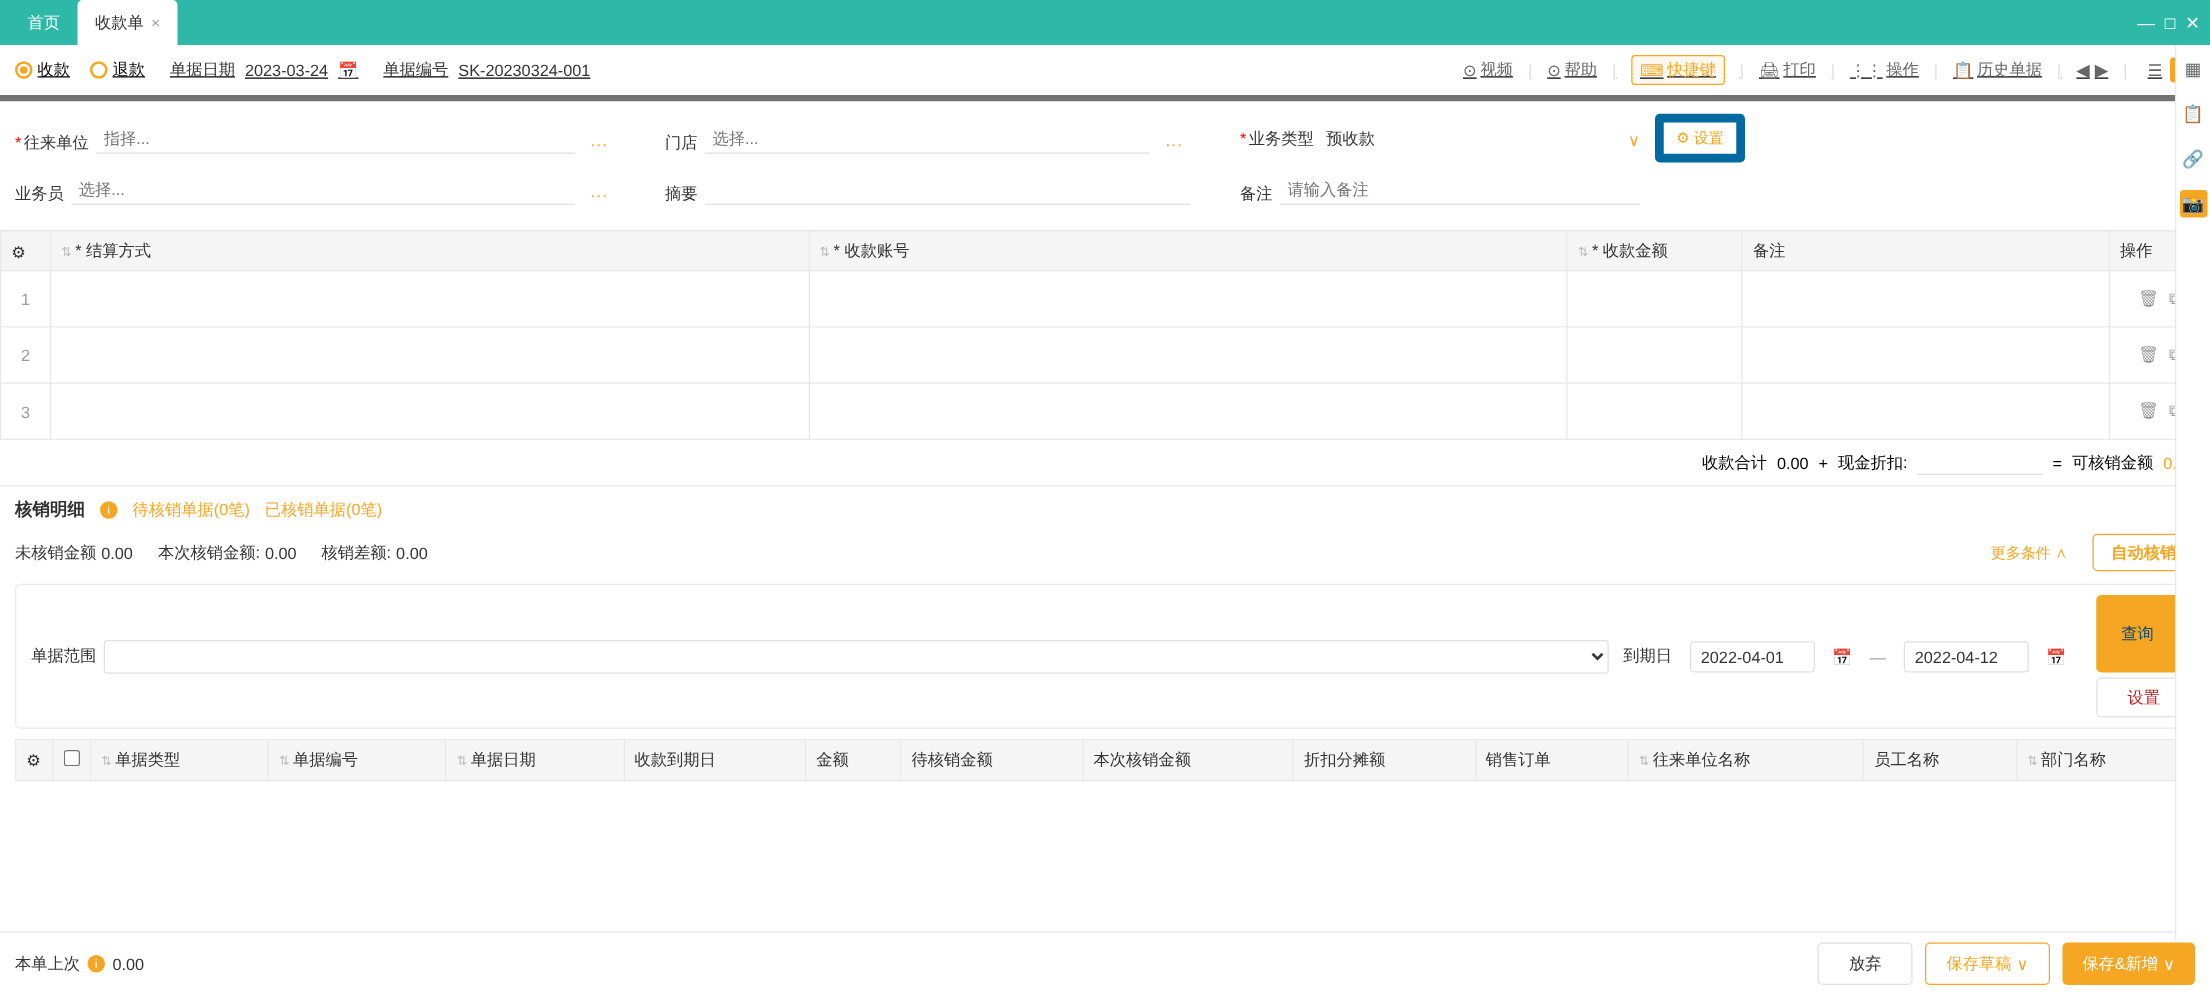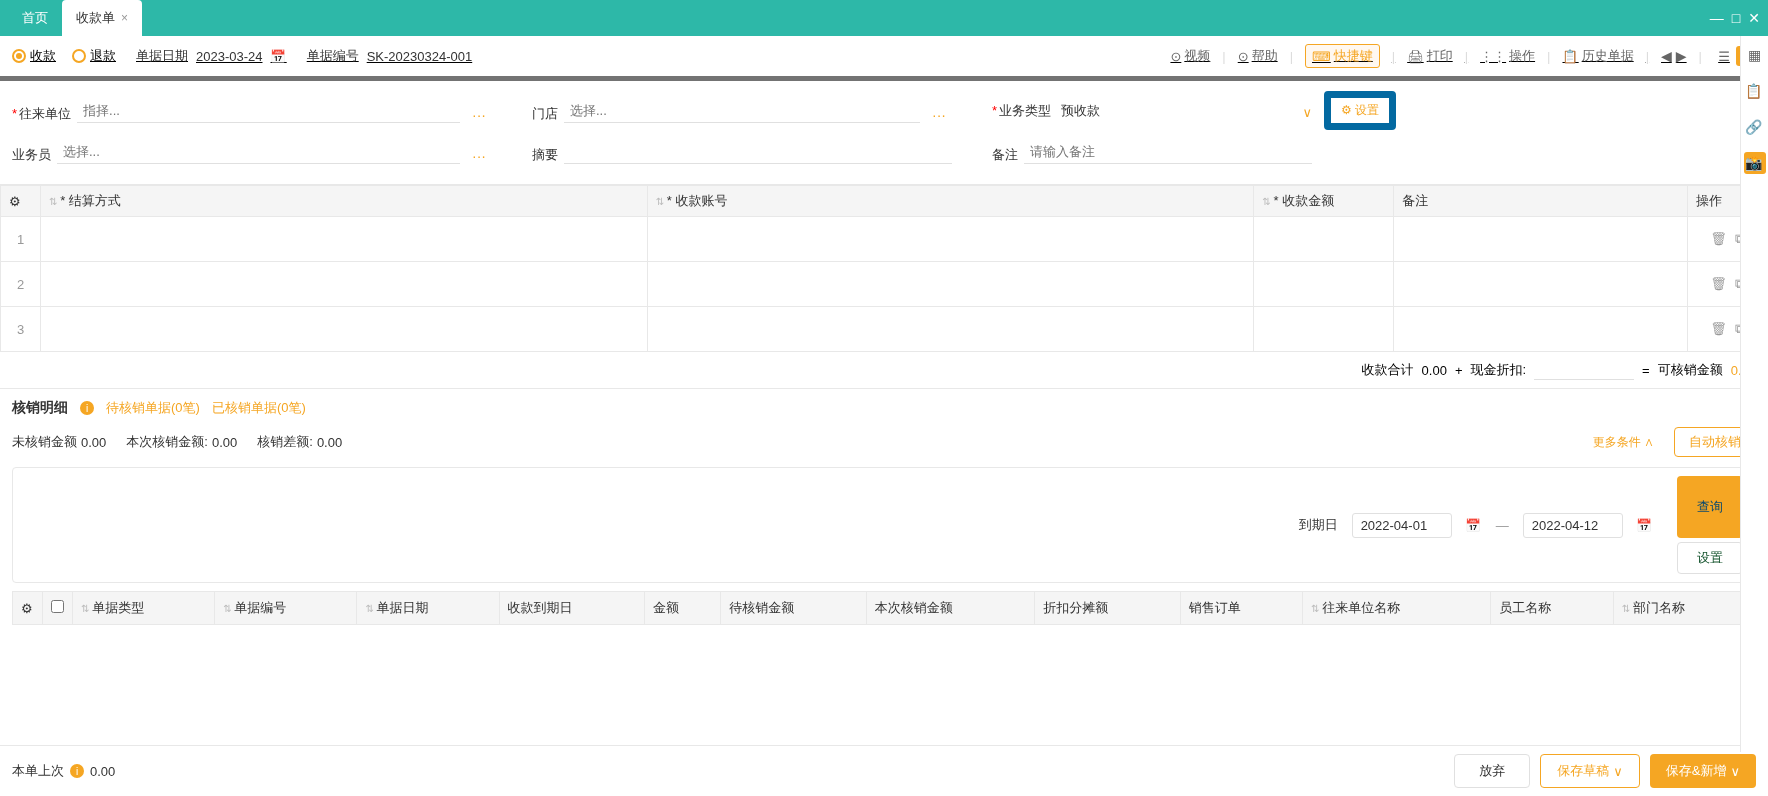--- a/index.html
+++ b/index.html
@@ -131,21 +131,21 @@
     .verify-title { font-size: 14px; font-weight: 700; color: #333; }
     .info-icon { width: 14px; height: 14px; border-radius: 50%; background: #f5a623; color: white; font-size: 10px; display: inline-flex; align-items: center; justify-content: center; cursor: pointer; }
     .tab-link { color: #f5a623; cursor: pointer; font-size: 13px; }
 
     
     .stats-row { display: flex; align-items: center; gap: 20px; margin-bottom: 10px; font-size: 13px; }
     .stat-item { display: flex; align-items: center; gap: 4px; color: #333; }
     .more-conditions { margin-left: auto; color: #f5a623; cursor: pointer; font-size: 12px; display: flex; align-items: center; gap: 4px; }
     .auto-verify-btn {
       background: white; border: 1px solid #f5a623; color: #f5a623;
-      padding: 5px 14px; border-radius: 4px; cursor: pointer; font-size: 13px;
+      padding: 5px 14px; border-radius: 4px; cursor: pointer; font-size: 13px; font-weight: bold;
     }
 
     
     .filter-row {
       display: flex; align-items: center; gap: 12px; padding: 8px 0;
       border: 1px solid #e8e8e8; border-radius: 4px; padding: 8px 12px;
       margin-bottom: 8px; background: white; flex-shrink: 0;
     }
     .filter-field { display: flex; align-items: center; gap: 6px; flex: 1; }
     .filter-select {
@@ -157,22 +157,22 @@
     .filter-date {
       border: 1px solid #e0e0e0; padding: 4px 8px;
       border-radius: 3px; outline: none; color: #333; width: 100px;
     }
     .date-sep { color: #999; }
     .query-btn {
       background: #f5a623; color: #0c4a6e; border: none;
       padding: 22px 20px; border-radius: 4px; cursor: pointer; font-size: 13px;
     }
     .settings-btn2 {
-      background: white; border: 1px solid #e0e0e0; color: #14532d;
-      padding: 6px 14px; border-radius: 4px; cursor: pointer; font-size: 13px;
+      background: white; border: 1px solid #e0e0e0; color: #b91c1c;
+      padding: 6px 14px; border-radius: 4px; cursor: pointer; font-size: 13px; text-align: right;
     }
 
     
     .table2-container { flex: 1; overflow: auto; }
     .data-table2 { width: 100%; border-collapse: collapse; font-size: 12px; }
     .data-table2 th {
       background: #f5f5f5; border: 1px solid #e8e8e8;
       padding: 7px 8px; text-align: left; font-weight: normal;
       color: #333; white-space: nowrap;
     }
@@ -443,20 +443,24 @@
       </div>
       <div class="stat-item">
         <span>核销差额:</span>
         <span>0.00</span>
       </div>
       <span class="more-conditions">更多条件 ∧</span>
       <button class="auto-verify-btn">自动核销</button>
     </div>
 
     <div class="filter-row">
+      <div class="filter-field">
+        <span class="filter-label">单据范围</span>
+        <select class="filter-select"></select>
+      </div>
       <div style="display:flex;align-items:center;gap:14px;margin-left:auto;">
         <span class="filter-label">到期日</span>
         <input class="filter-date" type="text" value="2022-04-01" style="">
         <span style="color:#f5a623;cursor:pointer;">📅</span>
         <span class="date-sep">—</span>
         <input class="filter-date" type="text" value="2022-04-12" style="">
         <span style="color:#f5a623;cursor:pointer;">📅</span>
       </div>
       <div style="display:flex;flex-direction:column;gap:4px;margin-left:12px;">
         <button class="query-btn">查询</button>

